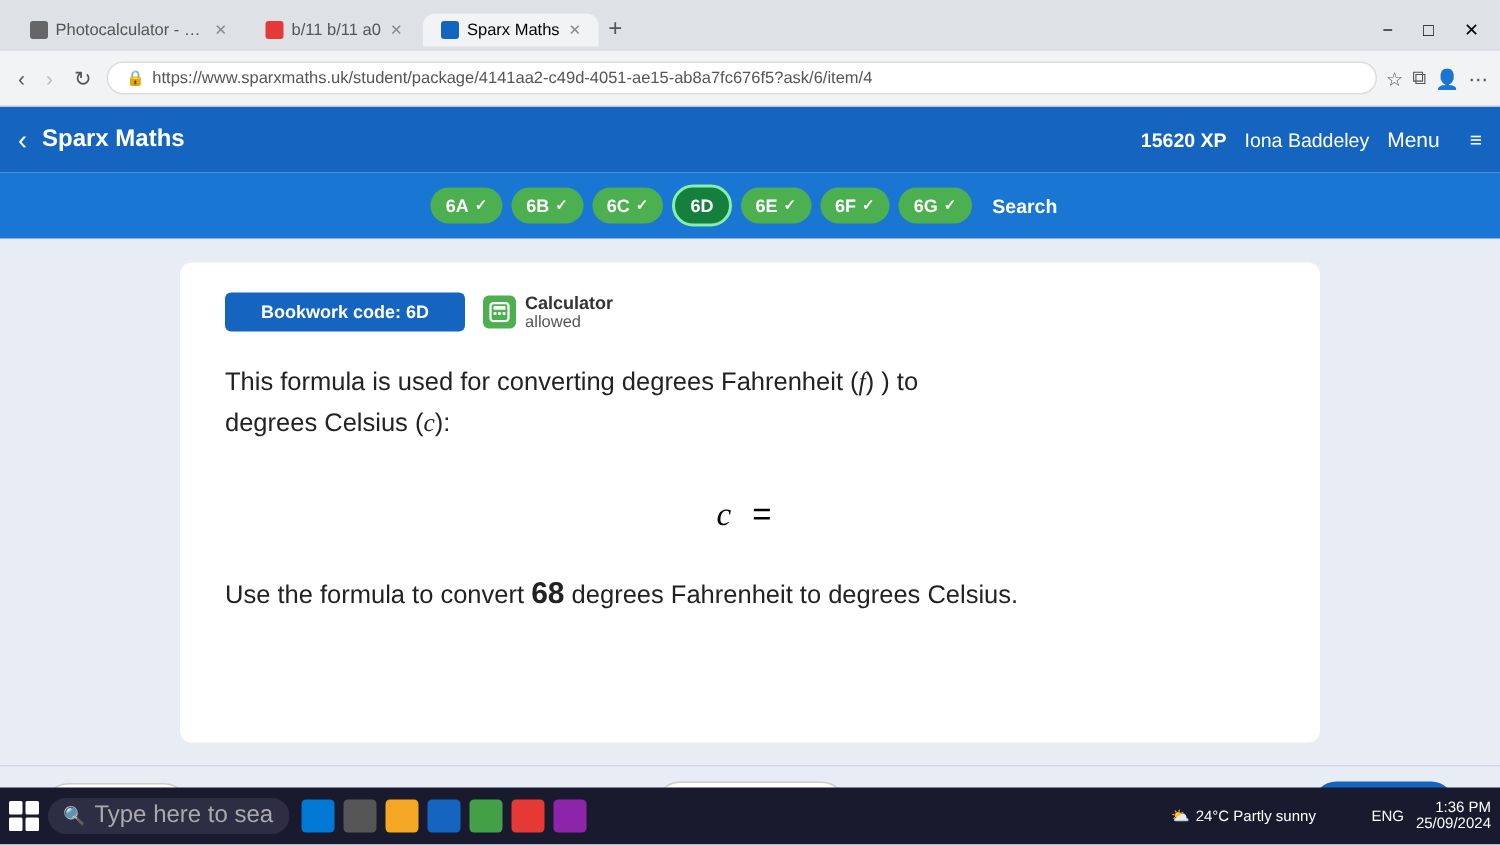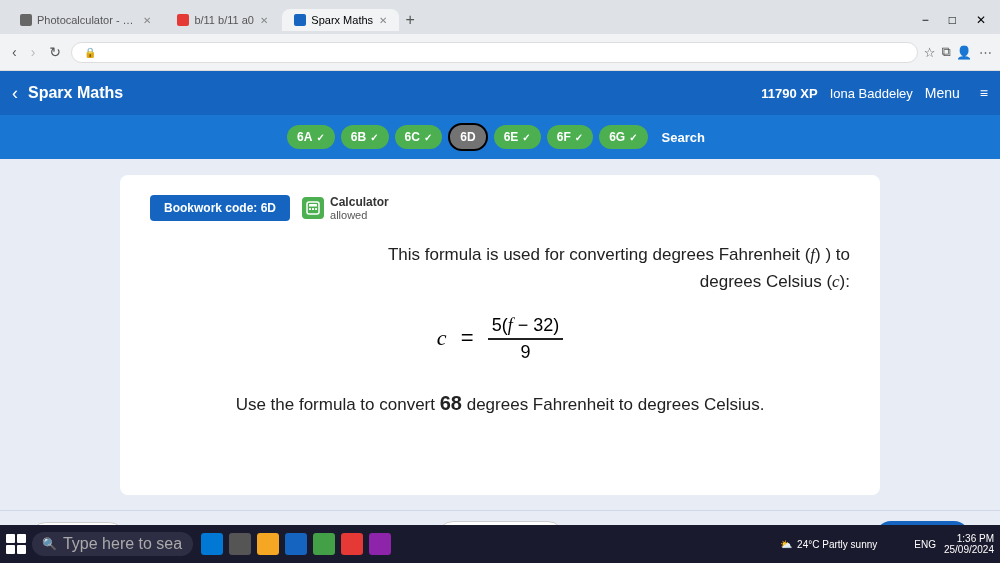--- a/index.html
+++ b/index.html
@@ -70,62 +70,62 @@
       background: #1976d2;
       display: flex; align-items: center; justify-content: center;
       padding: 8px; gap: 6px;
     }
     .topic-btn {
       display: flex; align-items: center; gap: 4px;
       padding: 5px 10px; border-radius: 16px;
       font-size: 12px; font-weight: bold; cursor: pointer; border: none;
     }
     .topic-btn.completed { background: #4caf50; color: white; }
-    .topic-btn.active { background: #737373; color: white; border: 2px solid #000000; }
+    .topic-btn.active { background: #15803d; color: white; border: 2px solid #86efac; }
     .check-icon { font-size: 10px; }
     .summary-btn {
       background: none; border: none; color: white; font-size: 13px; cursor: pointer; padding: 5px 8px; font-weight: bold;
     }
     .question-card {
       background: white;
       border-radius: 8px;
       margin: 0 auto;
       max-width: 760px;
       padding: 20px 30px 30px;
       min-height: 320px;
       position: relative;
     }
     .bookwork-bar {
       display: flex; align-items: center; gap: 12px; margin-bottom: 20px;
     }
     .bookwork-code {
       background: #1565c0; color: white;
       border: none; border-radius: 4px;
-      padding: 6px 14px; font-size: 12px; font-weight: bold; cursor: pointer;
+      padding: 6px 24px; font-size: 12px; font-weight: bold; cursor: pointer;
     }
     .calc-allowed {
       display: flex; align-items: center; gap: 6px; font-size: 12px; color: #333;
     }
     .calc-icon {
       width: 22px; height: 22px; background: #4caf50; border-radius: 4px; display: flex; align-items: center; justify-content: center; color: white; font-size: 10px;
     }
 
     .question-text {
-      font-size: 17px; color: #222; line-height: 1.6; text-align: right; margin-bottom: 20px;
+      font-size: 17px; color: #222; line-height: 1.6; text-align: left; margin-bottom: 35px;
     }
     .formula-block {
       text-align: center; margin: 20px 0 24px; font-size: 22px;
     }
     .formula-frac {
       display: inline-flex; flex-direction: column; align-items: center; vertical-align: middle;
     }
     .frac-num { border-bottom: 2px solid #222; padding: 0 4px 2px; }
     .frac-den { padding: 2px 4px 0; }
     .question-task {
-      font-size: 17px; color: #222; line-height: 1.6; text-align: center; margin-top: 20px;
+      font-size: 17px; color: #222; line-height: 1.6; text-align: left; margin-top: 20px;
     }
     .highlight-num {
       font-size: 20px; font-weight: bold;
     }
 
     
     .bottom-bar {
       background: #e8edf5;
       display: flex; align-items: center; justify-content: space-between;
       padding: 10px 30px;
@@ -230,37 +230,38 @@
         <button class="win-btn">□</button>
         <button class="win-btn">✕</button>
       </div>
     </div>
     <div class="address-bar">
       <button class="nav-btn">‹</button>
       <button class="nav-btn" disabled="">›</button>
       <button class="nav-btn">↻</button>
       <div class="url-box">
         <span class="lock-icon">🔒</span>
+        <span class="url-text">https://www.sparxmaths.uk/student/package/4141aa2-c49d-4051-ae15-ab8a7fc676f5?ask/6/item/4</span>
       </div>
       <div class="browser-actions">
         <button class="br-btn">☆</button>
         <button class="br-btn">⧉</button>
         <button class="br-btn">👤</button>
         <button class="br-btn">⋯</button>
       </div>
     </div>
   </div>
 
   <div class="content-area">
 
     <div class="app-bar">
       <button class="app-back-btn">‹</button>
       <span class="app-title">Sparx Maths</span>
       <div class="app-right">
-        <span class="xp-badge">11790 XP</span>
+        <span class="xp-badge">15620 XP</span>
         <span>Iona Baddeley</span>
         <button class="menu-btn">
           <span>Menu</span>
           <span>≡</span>
         </button>
       </div>
     </div>
 
     <div class="topic-nav">
       <button class="topic-btn completed">
@@ -308,24 +309,20 @@
         </div>
 
         <div class="question-text">
           <span>This formula is used for converting degrees Fahrenheit (</span><span class="math-var">f</span><span>)</span>&nbsp;<span>) to</span><br>
           <span>degrees Celsius (</span><span class="math-var">c</span><span>):</span>
         </div>
 
         <div class="formula-block">
           <span class="math-var" style="font-size:22px">c</span>
           <span style="margin:0 8px;font-size:22px">=</span>
-          <span class="formula-frac">
-            <span class="frac-num" style="font-size:18px">5(<span class="math-var">f</span> − 32)</span>
-            <span class="frac-den" style="font-size:18px">9</span>
-          </span>
         </div>
 
         <div class="question-task">
           <span>Use the formula to convert </span><span class="highlight-num">68</span><span> degrees Fahrenheit to degrees Celsius.</span>
         </div>
       </div>
     </div>
 
     <div class="bottom-bar">
       <button class="prev-btn">

